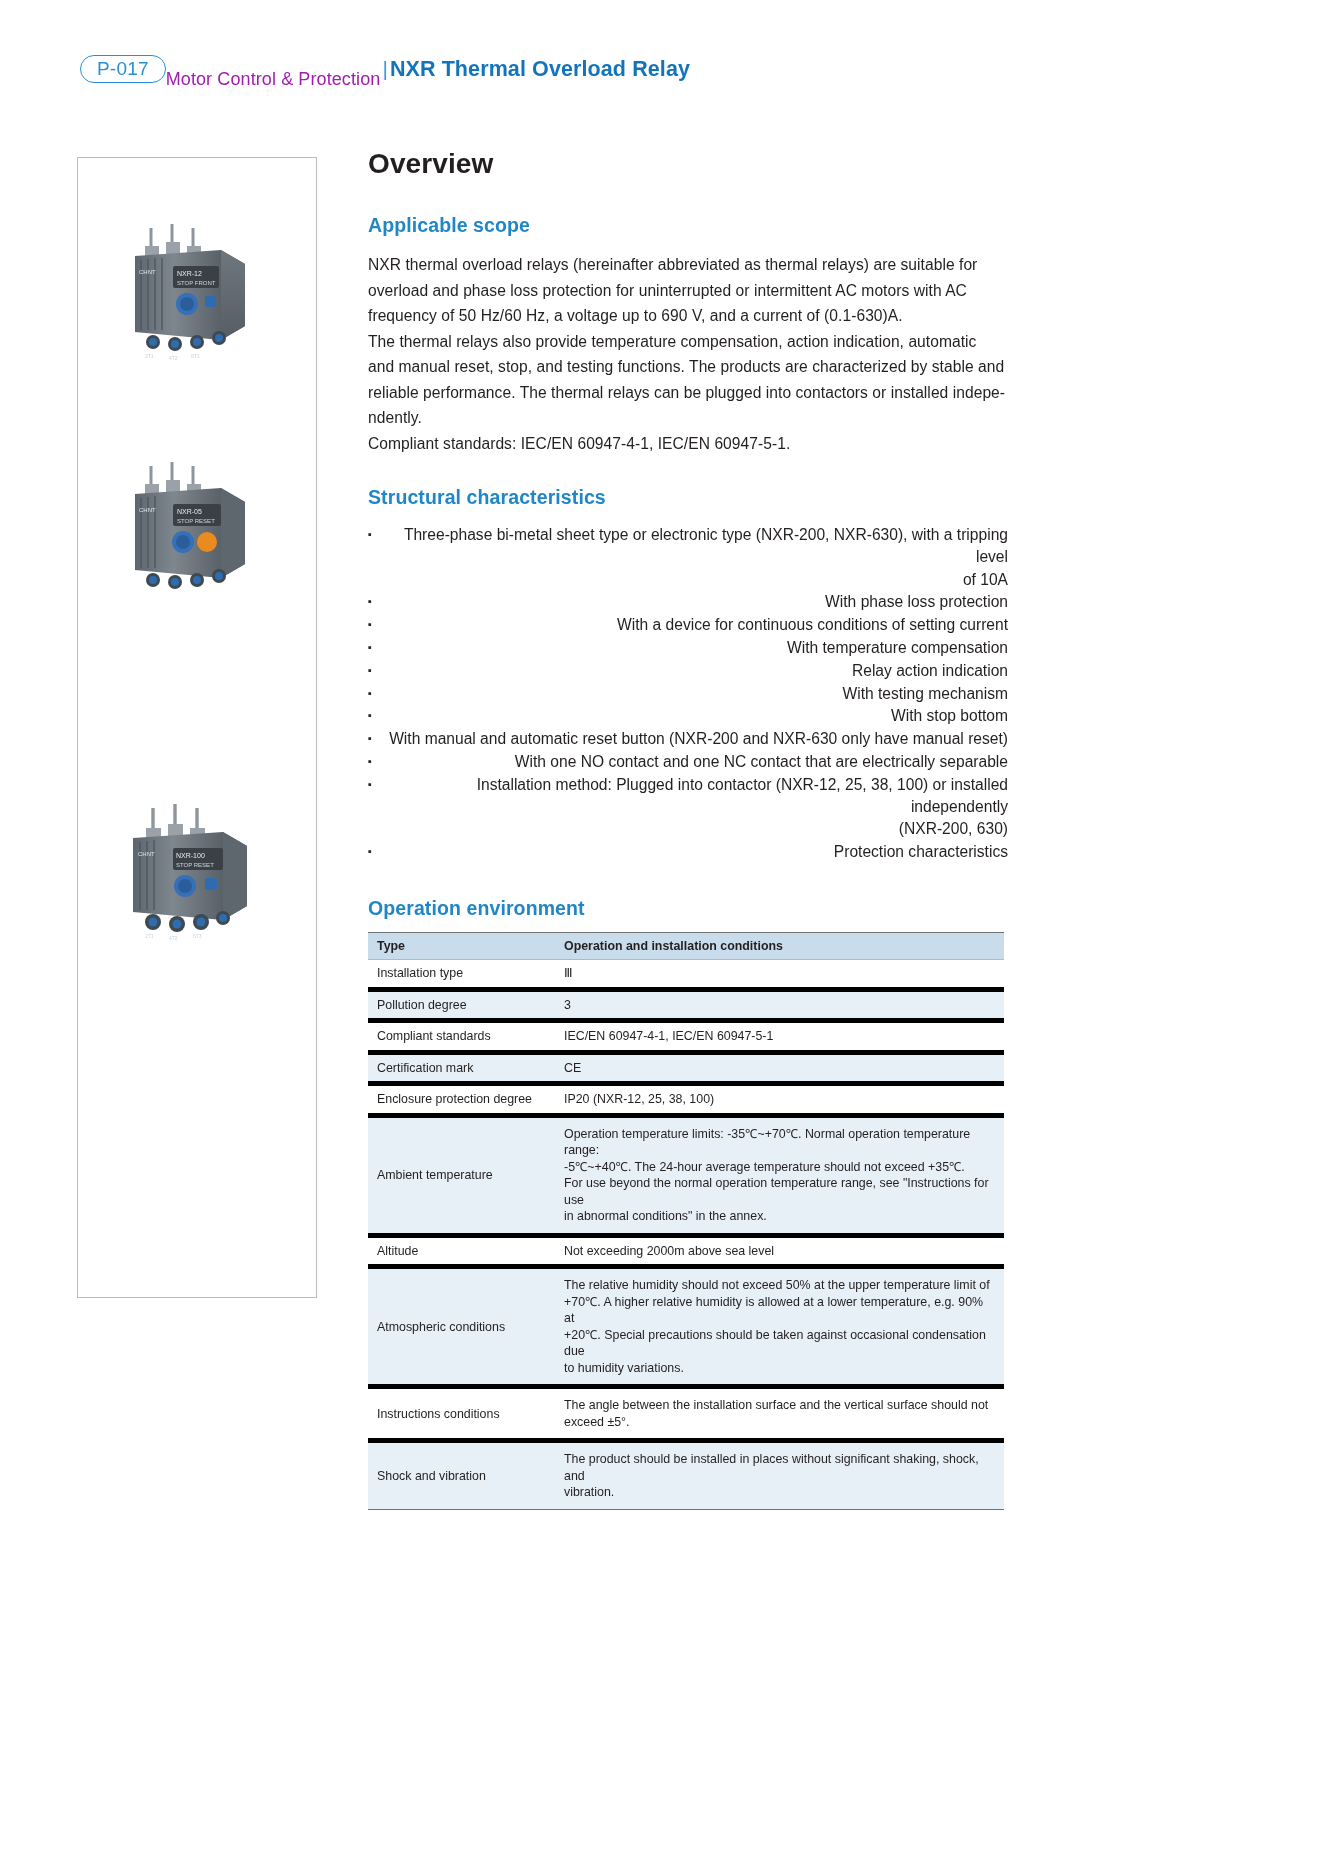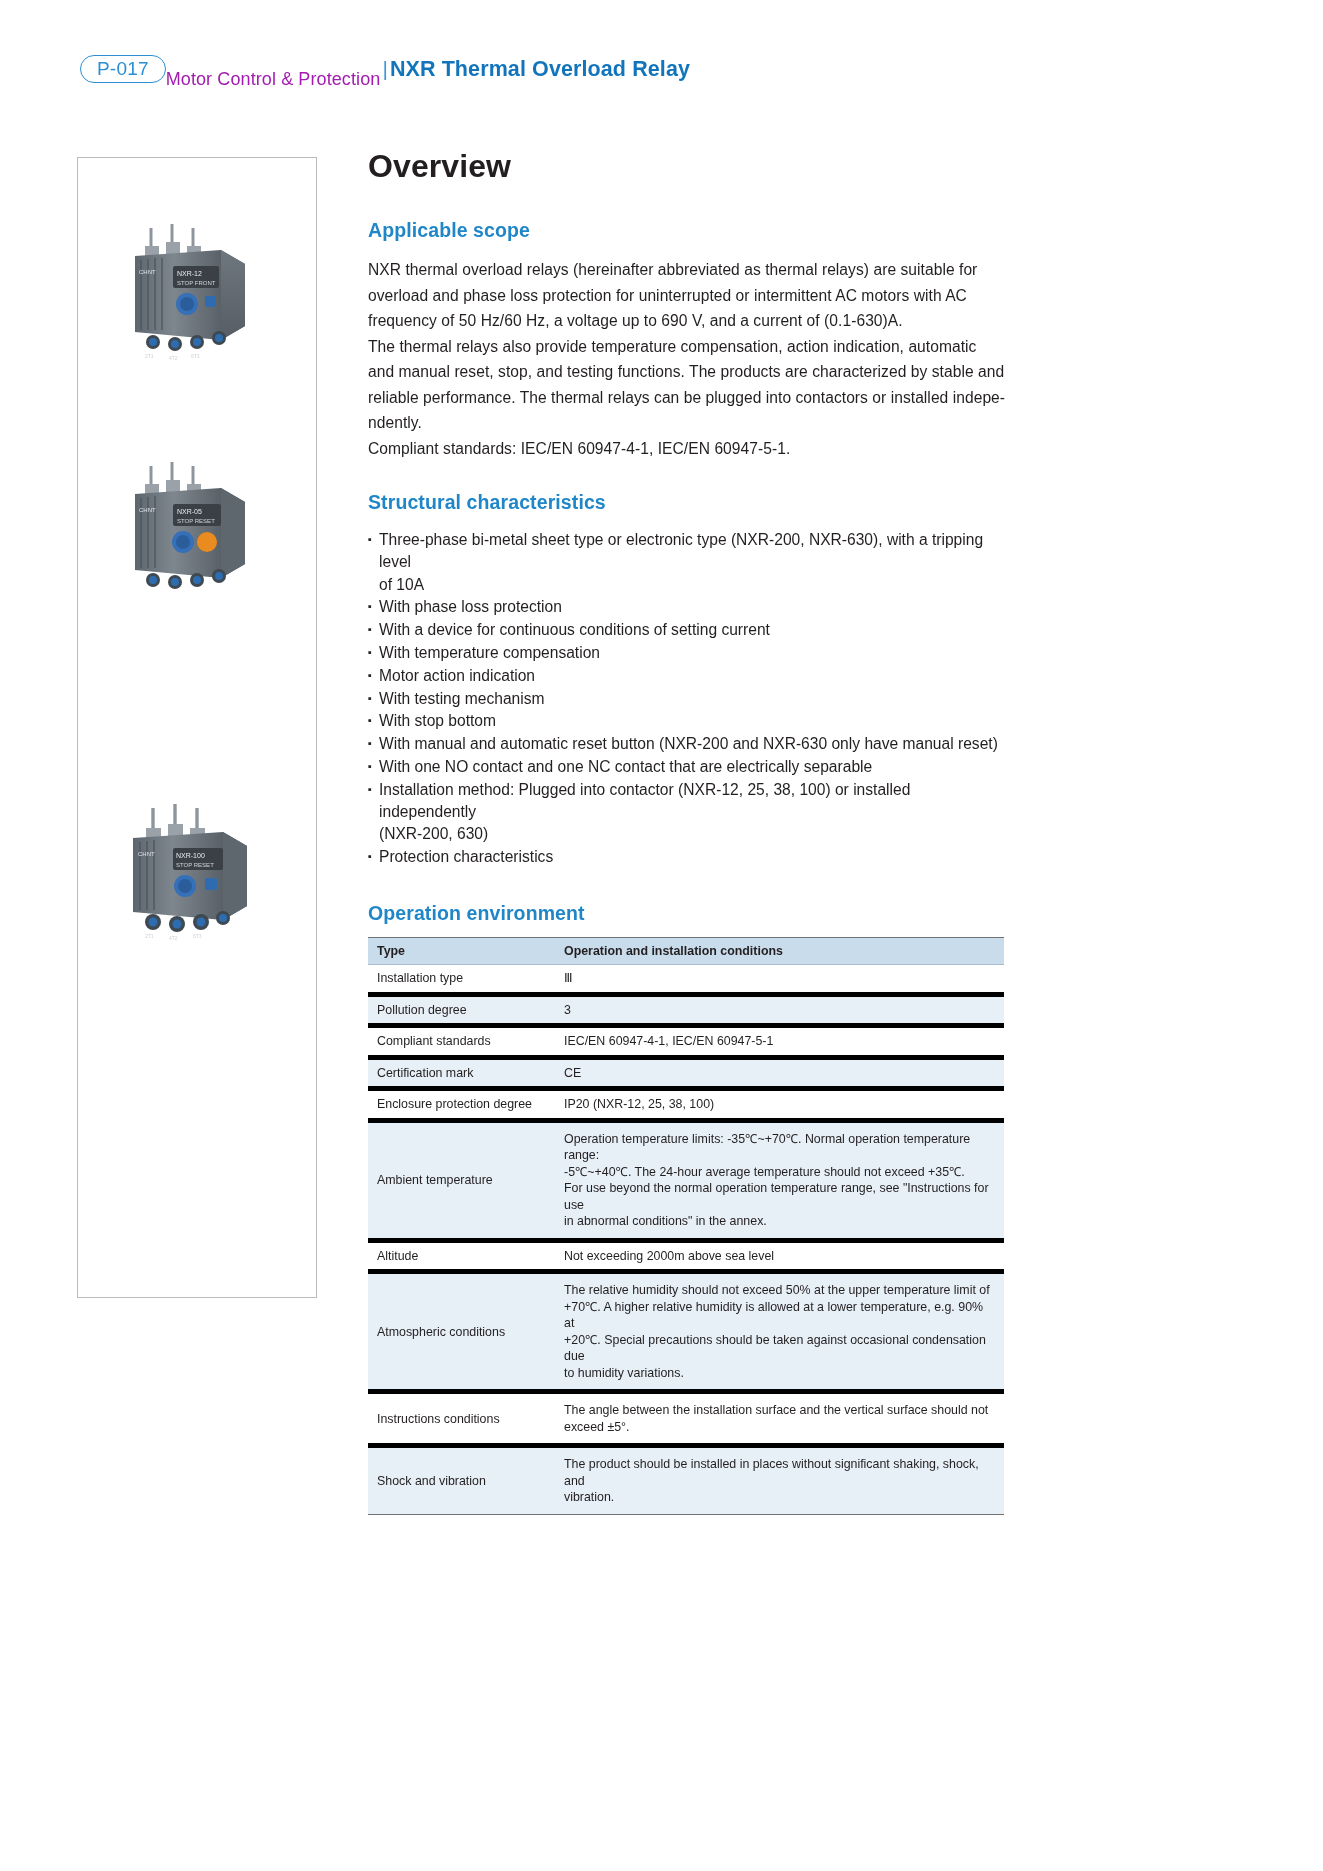--- a/index.html
+++ b/index.html
@@ -74,21 +74,21 @@
   
   .relay-svg { display:block; width:100%; height:100%; }
 
   
   .content {
     position: absolute;
     left: 368px; top: 148px;
     width: 640px;
   }
   h1.overview {
-    font-size: 32px;
+    font-size: 28px;
     font-weight: bold;
     color: #231f20;
     margin: 0 0 34px 0;
     letter-spacing: .1px;
   }
   h2.section {
     font-size: 19.5px;
     font-weight: bold;
     color: #1f86c8;
     margin: 0 0 15px 0;
@@ -108,20 +108,21 @@
     list-style: none;
     margin: 0; padding: 0;
     font-size: 15.6px;
     line-height: 22.3px;
     color: #231f20;
   }
   ul.bullets > li {
     position: relative;
     padding-left: 11px;
     margin: 0 0 0.5px 0;
+    text-align: right;
   }
   ul.bullets > li::before {
     content: "▪";
     position: absolute;
     left: 0; top: -1px;
     font-size: 11px;
     color: #231f20;
   }
   ul.bullets > li .cont {
     display: block;
@@ -363,21 +364,21 @@
       <li>
         <span>With phase loss protection</span>
       </li>
       <li>
         <span>With a device for continuous conditions of setting current</span>
       </li>
       <li>
         <span>With temperature compensation</span>
       </li>
       <li>
-        <span>Motor action indication</span>
+        <span>Relay action indication</span>
       </li>
       <li>
         <span>With testing mechanism</span>
       </li>
       <li>
         <span>With stop bottom</span>
       </li>
       <li>
         <span>With manual and automatic reset button (NXR-200 and NXR-630 only have manual reset)</span>
       </li>

